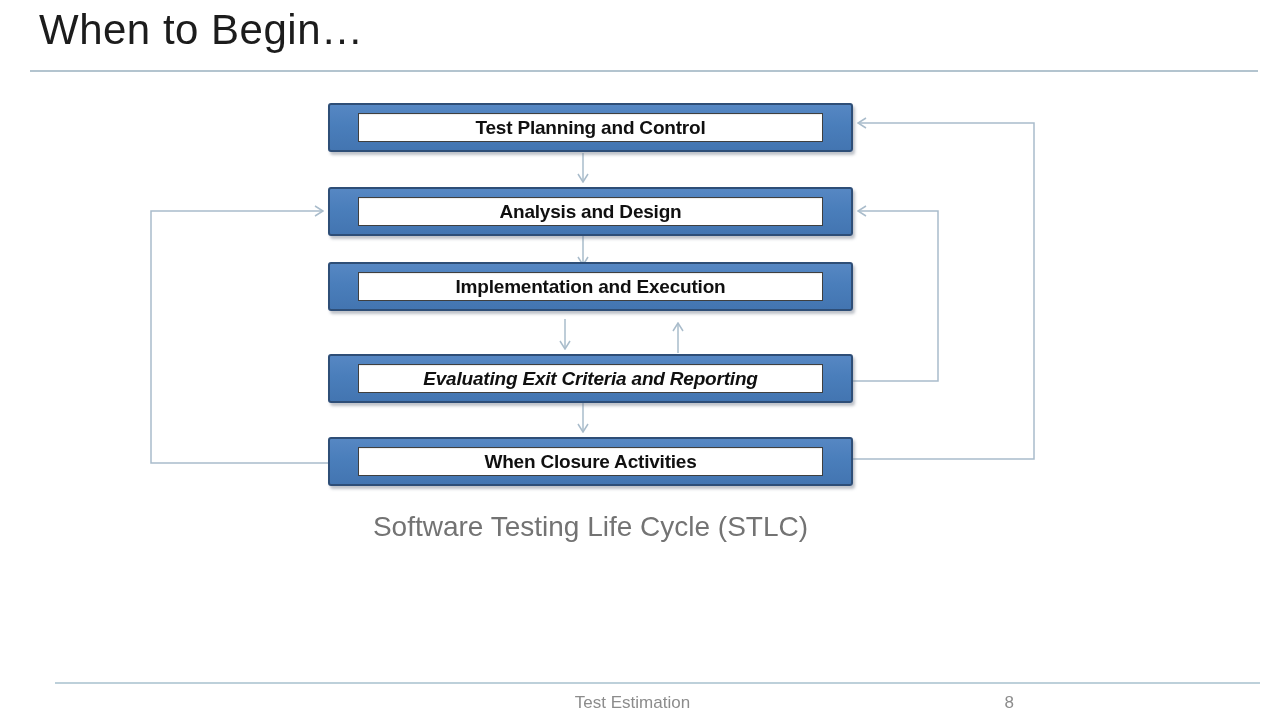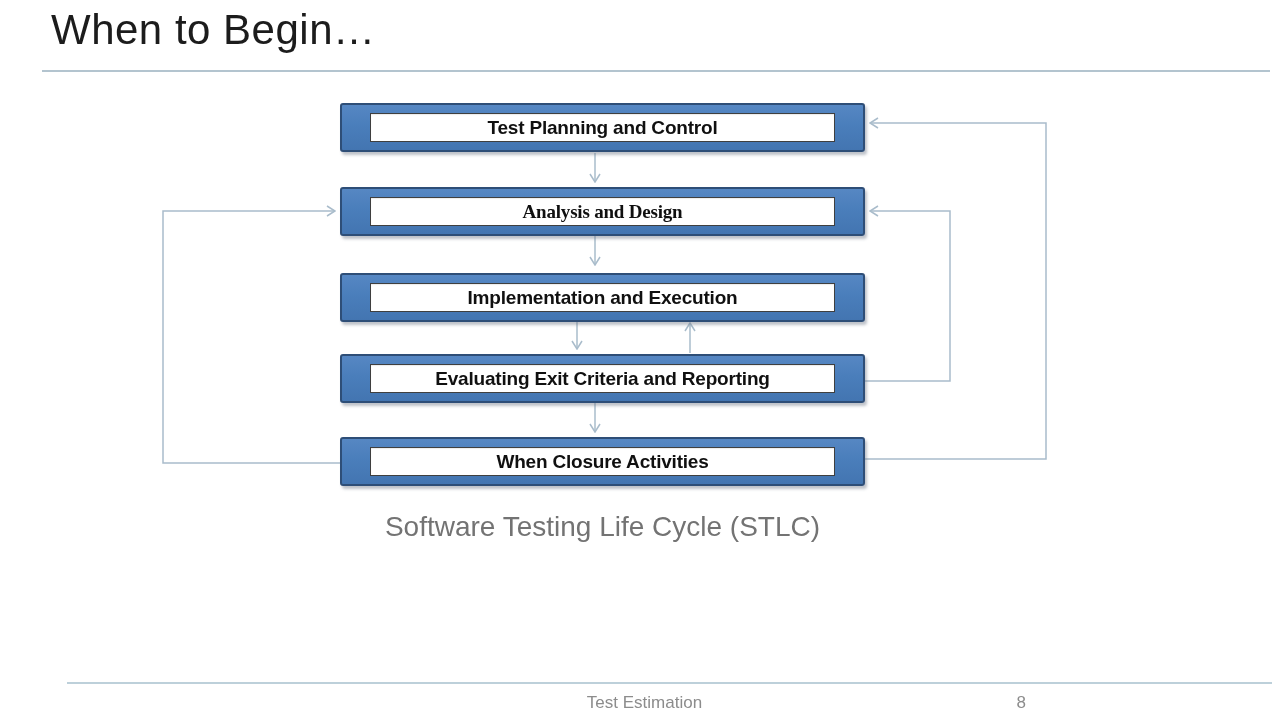--- a/index.html
+++ b/index.html
@@ -2,21 +2,21 @@
 <html><head>
 <meta charset="utf-8">
 <style>
   html, body { margin: 0; padding: 0; }
   body {
     width: 1280px; height: 720px;
     background: #ffffff;
     font-family: "Liberation Sans", sans-serif;
     overflow: hidden;
   }
-  .slide { position: relative; width: 1056px; height: 720px; background: #ffffff; margin-left: 12px; }
+  .slide { position: relative; width: 1056px; height: 720px; background: #ffffff; }
 
   
   .title {
     position: absolute; left: 39px; top: 6px;
     font-size: 42px; font-weight: 400; color: #1c1c1c;
     letter-spacing: 0.5px;
   }
   .title-rule {
     position: absolute; left: 30px; top: 70px;
     width: 1228px; height: 2px; background: #b3c4cf;
@@ -36,23 +36,23 @@
     background: #ffffff;
     border: 1px solid #3f3f3f;
     display: flex; align-items: center; justify-content: center;
     box-shadow: inset 0 1px 1px rgba(0,0,0,0.08);
   }
   .flow-box .inner span {
     font-size: 19px; font-weight: 700; color: #101010;
     letter-spacing: -0.2px; white-space: nowrap;
   }
   #box-1 { top: 103px; text-decoration: underline; }
-  #box-2 { top: 187px; font-family: Liberation Serif, serif; }
-  #box-3 { top: 273px; }
-  #box-4 { top: 354px; }
+  #box-2 { top: 187px; }
+  #box-3 { top: 262px; }
+  #box-4 { top: 354px; font-style: italic; }
   #box-5 { top: 437px; }
 
   
   .connectors {
     position: absolute; left: 0; top: 0;
     width: 1280px; height: 720px;
     pointer-events: none;
   }
 
   

